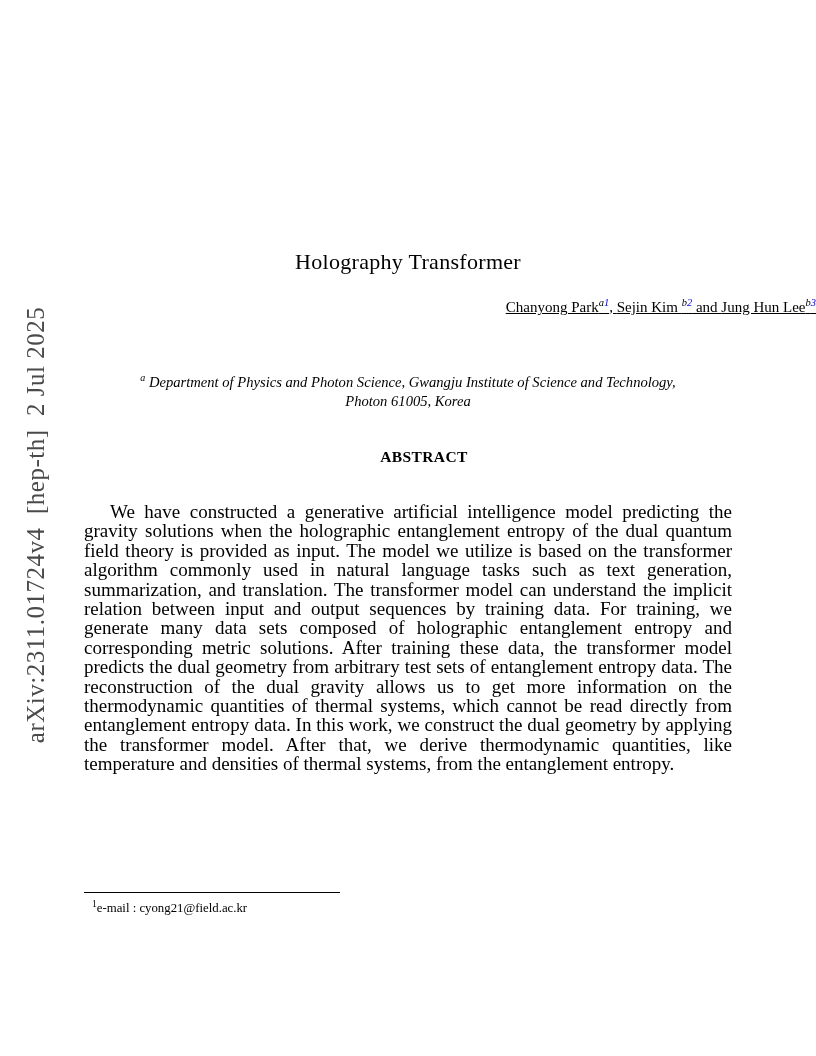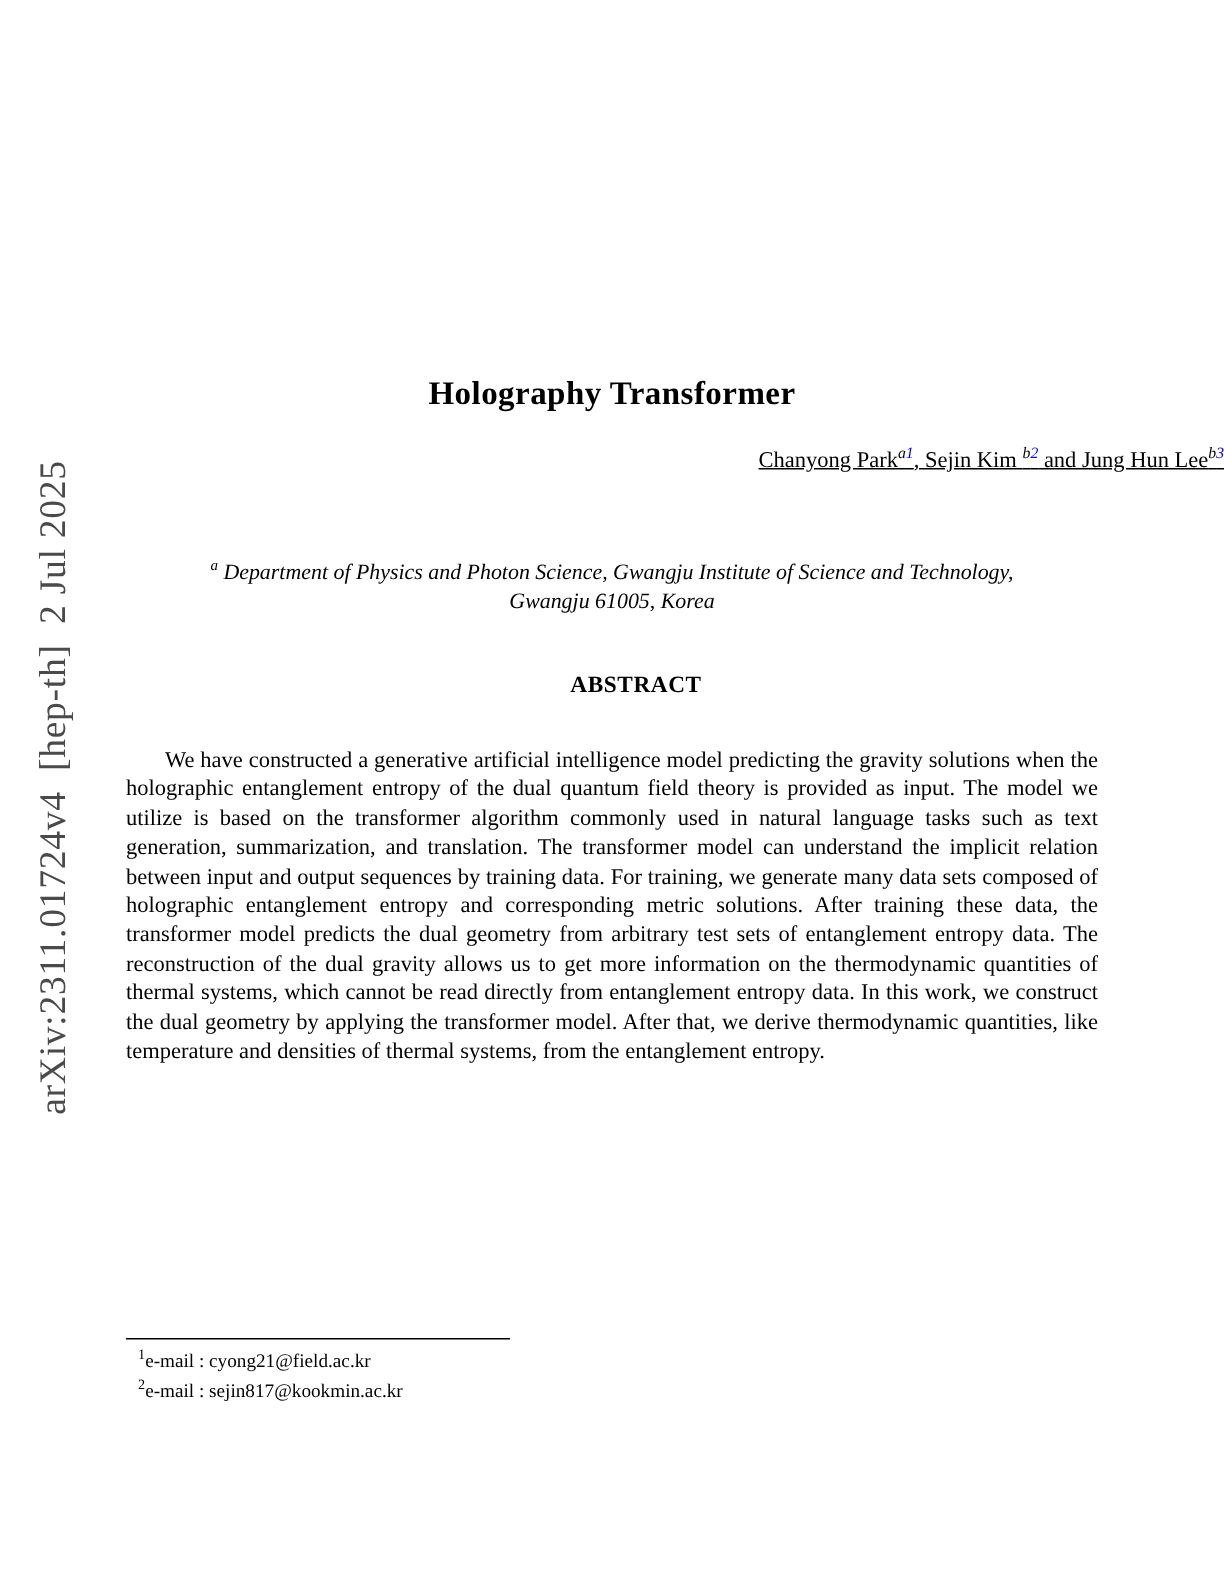--- a/index.html
+++ b/index.html
@@ -28,21 +28,21 @@
     white-space: pre;
     letter-spacing: 0.5px;
   }
   .paper-title {
     position: absolute;
     top: 234px;
     left: 0;
     width: 100%;
     text-align: center;
     font-size: 22px;
-    font-weight: bold;
+    font-weight: normal;
     letter-spacing: 0.3px;
   }
   .author-line {
     position: absolute;
     top: 297px;
     left: 0;
     width: 100%;
     text-align: right;
     font-size: 15px;
     text-decoration: underline;
@@ -79,21 +79,21 @@
     font-weight: bold;
     font-size: 15.5px;
     letter-spacing: 0.4px;
   }
   .abstract-body {
     position: absolute;
     top: 483px;
     left: 84px;
     width: 648px;
     text-align: justify;
-    font-size: 15px;
+    font-size: 19px;
     line-height: 19.4px;
     text-indent: 26px;
   }
   .footnote-rule {
     position: absolute;
     top: 892px;
     left: 84px;
     width: 256px;
     border-top: 1px solid #000000;
     height: 0;
@@ -117,27 +117,26 @@
   <div class="arxiv-sidebar">arXiv:2311.01724v4  [hep-th]  2 Jul 2025</div>
 
   <h1 class="paper-title">Holography Transformer</h1>
 
   <div class="author-line">
     <span>Chanyong Park</span><sup class="aff-letter">a</sup><sup class="note-num">1</sup><span>, </span><span>Sejin Kim </span><sup class="aff-letter">b</sup><sup class="note-num">2</sup><span> and </span><span>Jung Hun Lee</span><sup class="aff-letter">b</sup><sup class="note-num">3</sup>
   </div>
 
   <div class="affiliations">
     <div><sup>a</sup><span> Department of Physics and Photon Science, Gwangju Institute of Science and Technology,</span></div>
-    <div><span>Gwangju 61005, Korea</span></div>
+    <div><span>Photon 61005, Korea</span></div>
   </div>
 
   <div class="abstract-heading">ABSTRACT</div>
 
   <p class="abstract-body">We have constructed a generative artificial intelligence model predicting the gravity solutions when the holographic entanglement entropy of the dual quantum field theory is provided as input. The model we utilize is based on the transformer algorithm commonly used in natural language tasks such as text generation, summarization, and translation. The transformer model can understand the implicit relation between input and output sequences by training data. For training, we generate many data sets composed of holographic entanglement entropy and corresponding metric solutions. After training these data, the transformer model predicts the dual geometry from arbitrary test sets of entanglement entropy data. The reconstruction of the dual gravity allows us to get more information on the thermodynamic quantities of thermal systems, which cannot be read directly from entanglement entropy data. In this work, we construct the dual geometry by applying the transformer model. After that, we derive thermodynamic quantities, like temperature and densities of thermal systems, from the entanglement entropy.</p>
 
   <div class="footnote-rule"></div>
 
   <div class="footnotes">
     <div><sup>1</sup><span>e-mail : cyong21@field.ac.kr</span></div>
-    <div><sup>2</sup><span>e-mail : sejin817@kookmin.ac.kr</span></div>
   </div>
 
 </div>
 
 </body></html>

